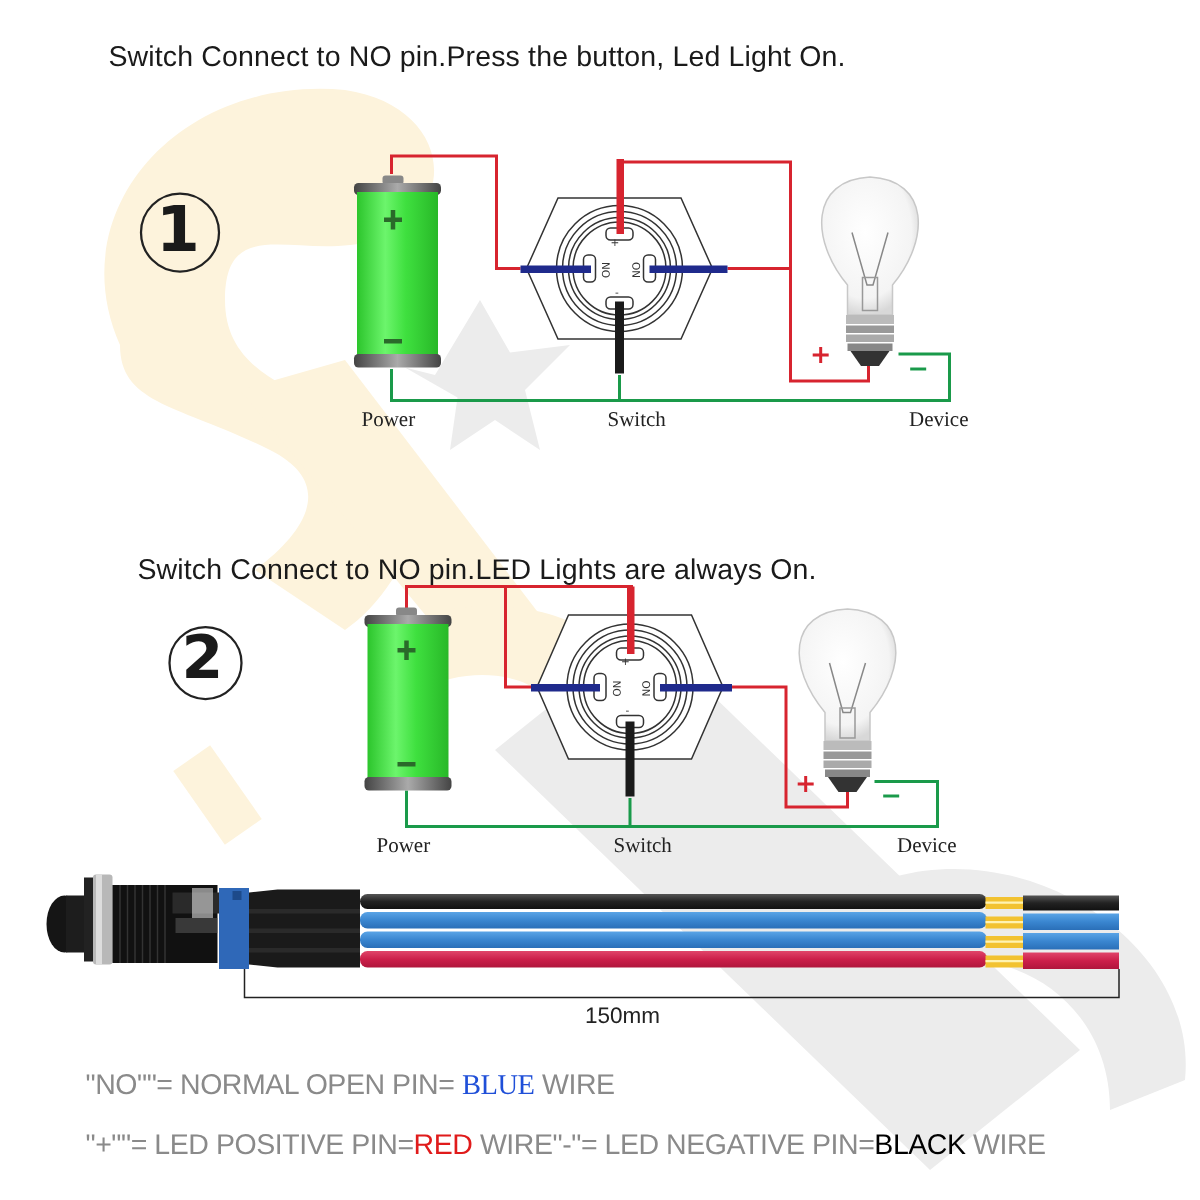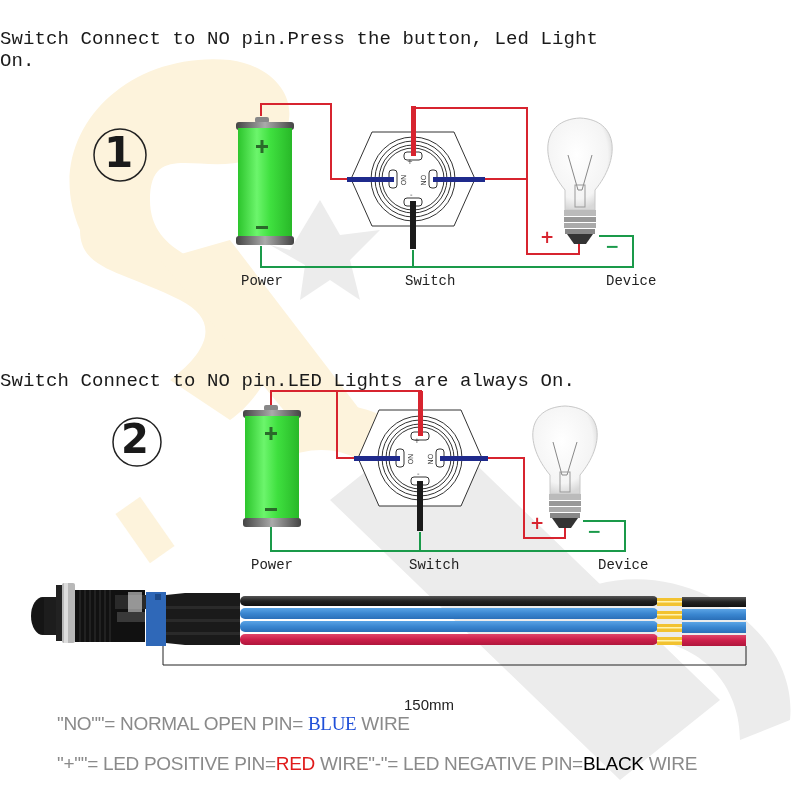--- a/index.html
+++ b/index.html
@@ -1,21 +1,21 @@
 <!DOCTYPE html>
 <html><head>
 <meta charset="utf-8">
 <style>
   html, body { margin:0; padding:0; }
   body { width:800px; height:800px; background:#ffffff; position:relative; overflow:hidden;
          font-family:"DejaVu Sans","Liberation Sans",sans-serif; }
   .abs { position:absolute; }
-  .title { position:absolute; left:0; width:636px; font-size:19px; color:#1a1a1a;
-           font-family:Liberation Mono, monospace; letter-spacing:0.1px; }
-  .lbl { position:absolute; font-size:14px; color:#222; font-family:Liberation Mono, monospace; }
+  .title { position:absolute; left:0; width:636px; text-align:center; font-size:19px; color:#1a1a1a;
+           font-family:Liberation Sans, sans-serif; letter-spacing:0.1px; }
+  .lbl { position:absolute; font-size:14px; color:#222; font-family:Liberation Serif, serif; }
   .legend { position:absolute; left:57px; font-size:19px; color:#8a8a8a;
             font-family:"Liberation Sans","DejaVu Sans",sans-serif; letter-spacing:-0.3px; white-space:nowrap; }
   svg { position:absolute; left:0; top:0; }
 </style>
 </head>
 <body>
 
 <svg width="800" height="800">
   <g fill="#fdf3dc">
     <path d="M80 230 C 40 140, 120 50, 230 60 C 300 70, 310 140, 250 160 C 200 175, 150 140, 150 200 C 150 260, 220 260, 260 300 C 300 340, 260 400, 230 420 L 170 380 C 210 350, 220 320, 180 300 C 120 270, 80 270, 80 230 Z"></path>
@@ -252,16 +252,16 @@
 <div class="lbl" style="left:251px;top:557px;">Power</div>
 <div class="lbl" style="left:409px;top:557px;">Switch</div>
 <div class="lbl" style="left:598px;top:557px;">Device</div>
 <div class="abs" style="left:530px;top:513px;font-size:17px;font-weight:bold;color:#d7242f;">+</div>
 <div class="abs" style="left:587px;top:521px;font-size:17px;font-weight:bold;color:#1a9a4a;">−</div>
 <div class="abs" style="left:414px;top:437px;font-size:7px;color:#333;">+</div>
 <div class="abs" style="left:405px;top:455px;font-size:7px;color:#333;transform:rotate(90deg);">NO</div>
 <div class="abs" style="left:426px;top:455px;font-size:7px;color:#333;transform:rotate(-90deg);">NO</div>
 <div class="abs" style="left:417px;top:470px;font-size:7px;color:#333;">-</div>
 
-<div class="abs" style="left:404px;top:669px;font-size:15px;color:#222;font-family:'Liberation Sans',sans-serif;margin-top:27px;">150mm</div>
+<div class="abs" style="left:390px;top:669px;font-size:15px;color:#222;font-family:'Liberation Sans',sans-serif;">150mm</div>
 
 <div class="legend" style="top:713px;"><span>"NO""= NORMAL OPEN PIN= </span><span style="color:#1f4fd8;font-family:Liberation Serif, serif;">BLUE</span><span> WIRE</span></div>
 <div class="legend" style="top:753px;"><span>"+""= LED POSITIVE PIN=</span><span style="color:#e01b1b;">RED</span><span> WIRE"-"= LED NEGATIVE PIN=</span><span style="color:#000;margin-top:15px;">BLACK</span><span> WIRE</span></div>
 
 </body></html>

